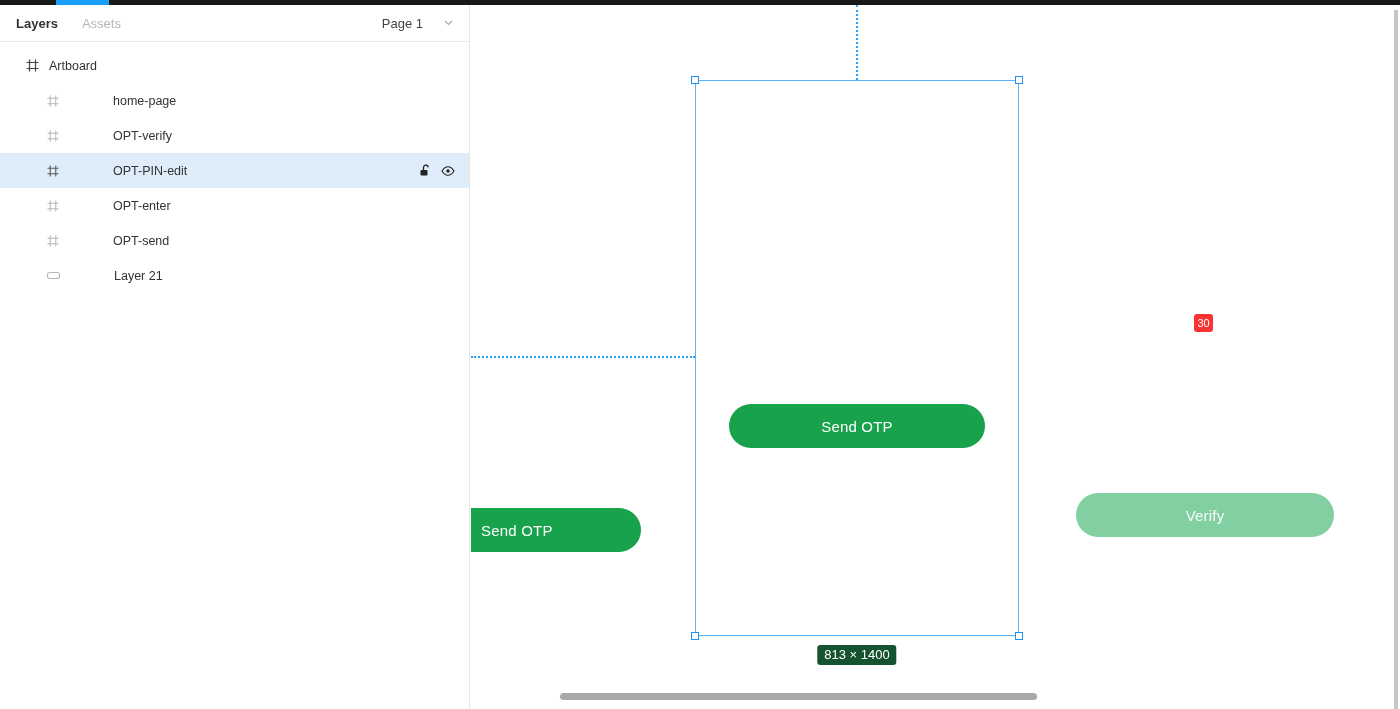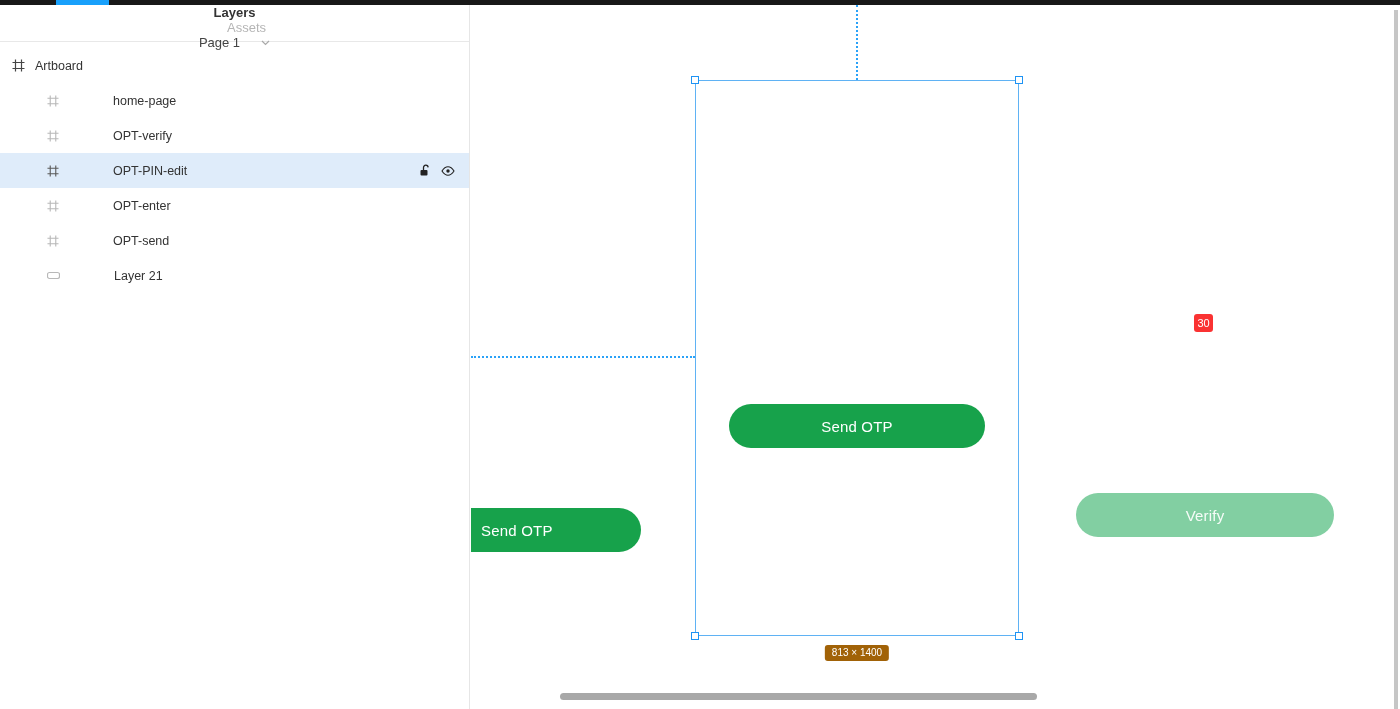--- a/index.html
+++ b/index.html
@@ -5,32 +5,32 @@
   * { margin:0; padding:0; box-sizing:border-box; }
   html,body { width:1400px; height:709px; font-family:"Liberation Sans", sans-serif; background:#fff; }
   #app { position:relative; width:1400px; height:709px; background:#ffffff; overflow:hidden; }
 
   
   .topbar { position:absolute; left:0; top:0; width:1400px; height:5px; background:#181818; }
   .topbar-accent { position:absolute; left:56px; top:0; width:53px; height:5px; background:#18A0FB; }
 
   
   .panel { position:absolute; left:0; top:5px; width:470px; height:704px; background:#fff; border-right:1px solid #e6e6e6; }
-  .tabbar { height:37px; display:flex; align-items:center; padding:0 16px; border-bottom:1px solid #e8e8e8;flex-direction:column; }
+  .tabbar { height:37px; display:flex; align-items:center; padding:0 16px; border-bottom:1px solid #e8e8e8; }
   .tab { font-size:13px; cursor:default; }
   .tab.active { color:#333; font-weight:700; }
   .tab.inactive { color:#b5b5b5; margin-left:24px; }
   .tab-spacer { flex:1; }
   .page-select { display:flex; align-items:center; gap:21px; color:#444; font-size:13px; }
   .page-select .chev { color:#a9a9a9; display:flex; }
 
   .layer-list { padding-top:6px; }
   .layer-row { position:relative; height:35px; display:flex; align-items:center; font-size:12.5px; color:#333; }
   .layer-row .licon { display:flex; align-items:center; margin-right:10px; color:#b8b8b8; }
-  .layer-row.indent0 { padding-left:12px; }
+  .layer-row.indent0 { padding-left:26px; }
   .layer-row.indent1 { padding-left:47px;gap:44px; }
   .layer-row.indent0 .licon { color:#454545; }
   .layer-row.root-name { font-weight:500; }
   .layer-row.selected { background:#dfecfa; }
   .layer-row.selected .licon { color:#5a5a5a; }
   .row-actions { position:absolute; right:14px; top:0; height:35px; display:flex; align-items:center; gap:10px; color:#222; }
   .row-actions span { display:flex; }
 
   
   .canvas { position:absolute; left:471px; top:5px; right:0; bottom:0; background:#fff; }
@@ -43,22 +43,22 @@
   .h-tl { left:-5px; top:-5px; } .h-tr { right:-5px; top:-5px; }
   .h-bl { left:-5px; bottom:-5px; } .h-br { right:-5px; bottom:-5px; }
 
   .btn { position:absolute; height:44px; display:flex; align-items:center; justify-content:center;
          color:#fff; font-size:15px; letter-spacing:.2px; }
   .btn-primary { background:#17a24b; border-radius:22px; }
   .btn-frame { left:729px; top:404px; width:256px; }
   .btn-left  { left:471px; top:508px; width:170px; border-radius:0 22px 22px 0; justify-content:flex-start; padding-left:10px; }
   .btn-verify{ left:1076px; top:493px; width:258px; background:#82cfa2; border-radius:22px; color:#f6fcf8; }
 
-  .dim-badge { position:absolute; left:857px; top:645px; transform:translateX(-50%); background:#a16207;
-               color:#fff; font-size:10px; padding:2px 7px 3px; border-radius:3px; white-space:nowrap; }
+  .dim-badge { position:absolute; left:857px; top:645px; transform:translateX(-50%); background:#14532d;
+               color:#fff; font-size:13px; padding:2px 7px 3px; border-radius:3px; white-space:nowrap; }
 
   .note-badge { position:absolute; left:1194px; top:314px; min-width:19px; height:18px; background:#fa3232;
                 color:#fff; font-size:11px; display:flex; align-items:center; justify-content:center;
                 border-radius:3px; padding:8px 2px; }
 
   .hscrollbar { position:absolute; left:560px; top:693px; width:477px; height:7px; background:#a8a8a8; border-radius:4px; }
   .vscrollbar { position:absolute; left:1394px; top:10px; width:4px; height:699px; background:#c6c6c6; }
 </style>
 </head>
 <body>

